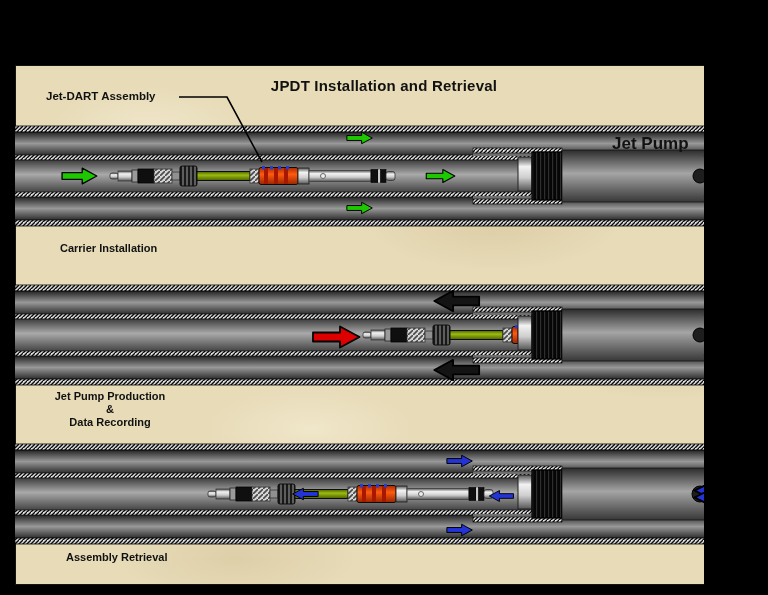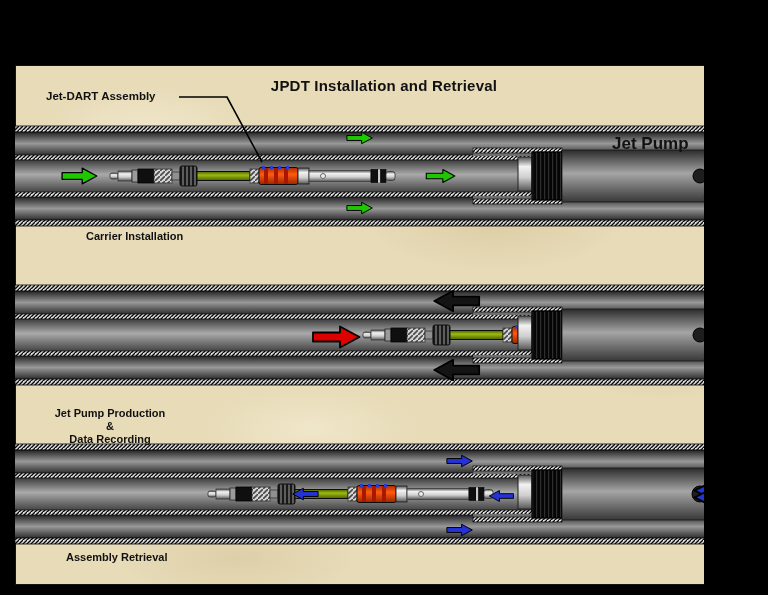--- a/index.html
+++ b/index.html
@@ -11,22 +11,22 @@
            radial-gradient(ellipse 140px 60px at 18% 12%, #f0e6c9 0%, rgba(240,230,201,0) 70%),
            radial-gradient(ellipse 180px 70px at 65% 30%, #dccda5 0%, rgba(220,205,165,0) 70%),
            radial-gradient(ellipse 150px 60px at 40% 70%, #f0e6c9 0%, rgba(240,230,201,0) 70%),
            radial-gradient(ellipse 160px 70px at 88% 55%, #dccda5 0%, rgba(220,205,165,0) 70%),
            radial-gradient(ellipse 170px 60px at 30% 95%, #ddcfa8 0%, rgba(221,207,168,0) 70%);}
   svg.overlay{position:absolute;left:0;top:0;z-index:2;}
   .lbl{position:absolute;z-index:3;font-weight:bold;white-space:nowrap;}
   .title{left:15px;top:77px;width:738px;text-align:center;font-size:15px;letter-spacing:.2px;}
   .jetdart{left:46px;top:90px;font-size:11.5px;text-align:right;}
   .jetpump{left:612px;top:134px;font-size:17px;}
-  .cap1{left:60px;top:230px;font-size:11px;margin-left:26px;}
-  .cap2{left:35px;top:390px;width:150px;text-align:center;font-size:11px;line-height:13px;margin-top:17px;}
+  .cap1{left:60px;top:242px;font-size:11px;}
+  .cap2{left:35px;top:390px;width:150px;text-align:center;font-size:11px;line-height:13px;}
   .cap3{left:66px;top:551px;font-size:11px;}
 </style>
 </head>
 <body>
 
 <div class="stage">
   <div class="paper"></div>
 
   <svg class="overlay" width="768" height="595" viewBox="0 0 768 595">
     <defs>

